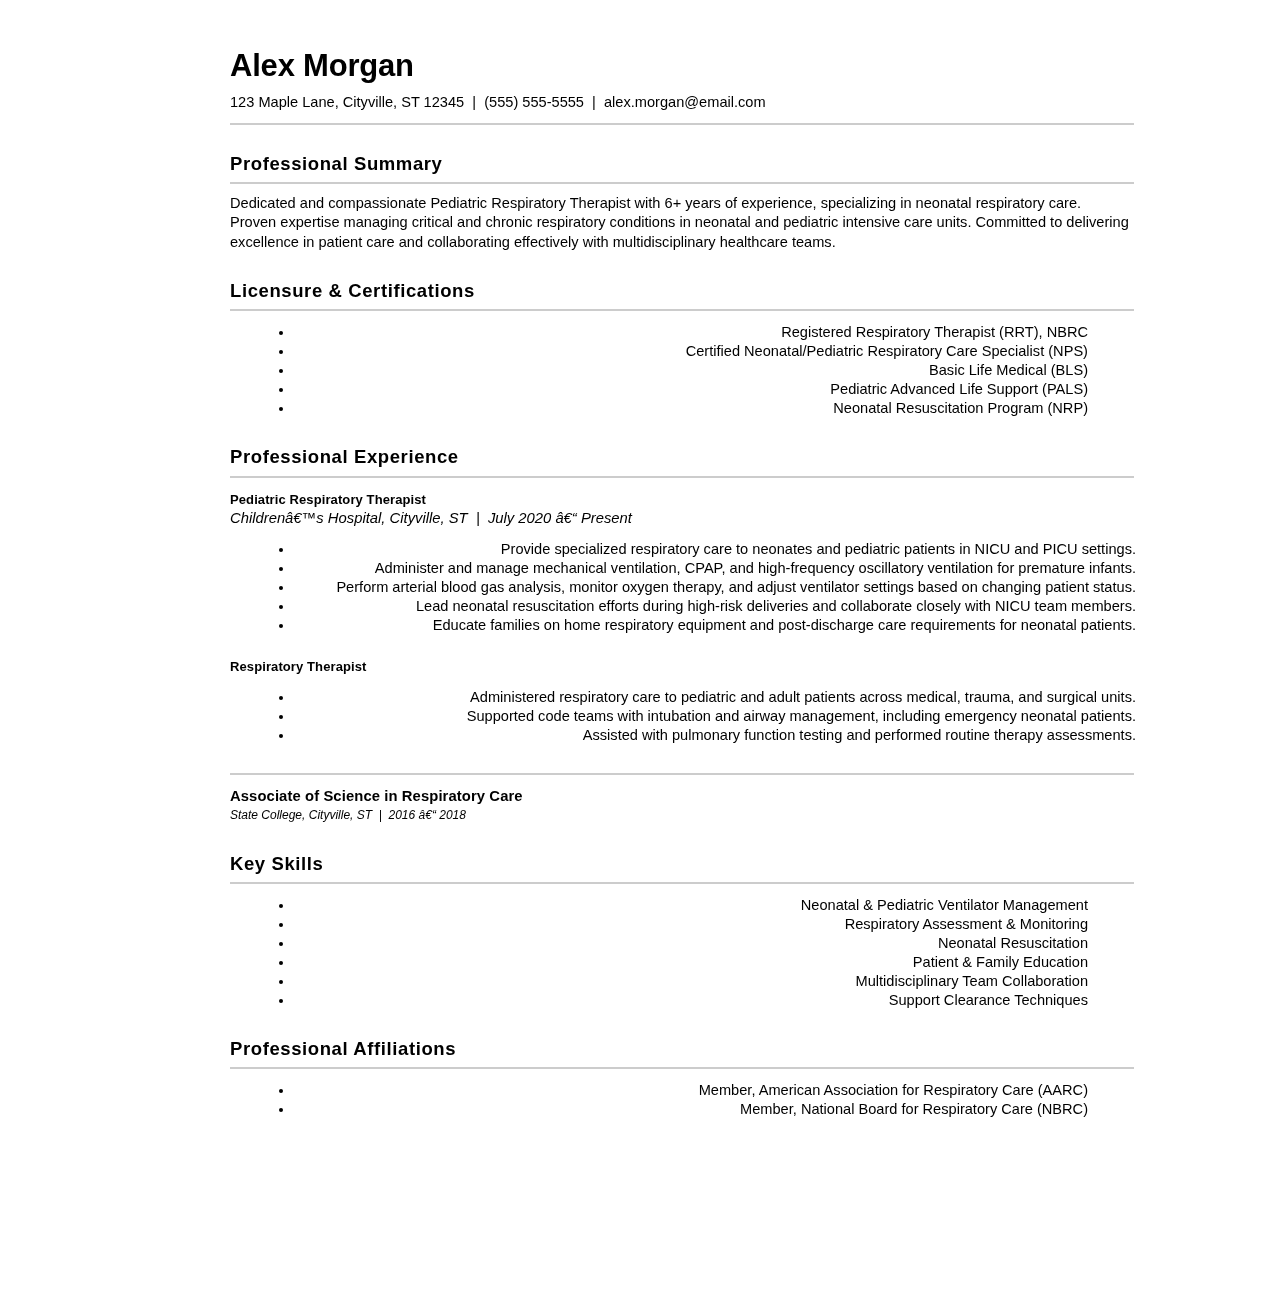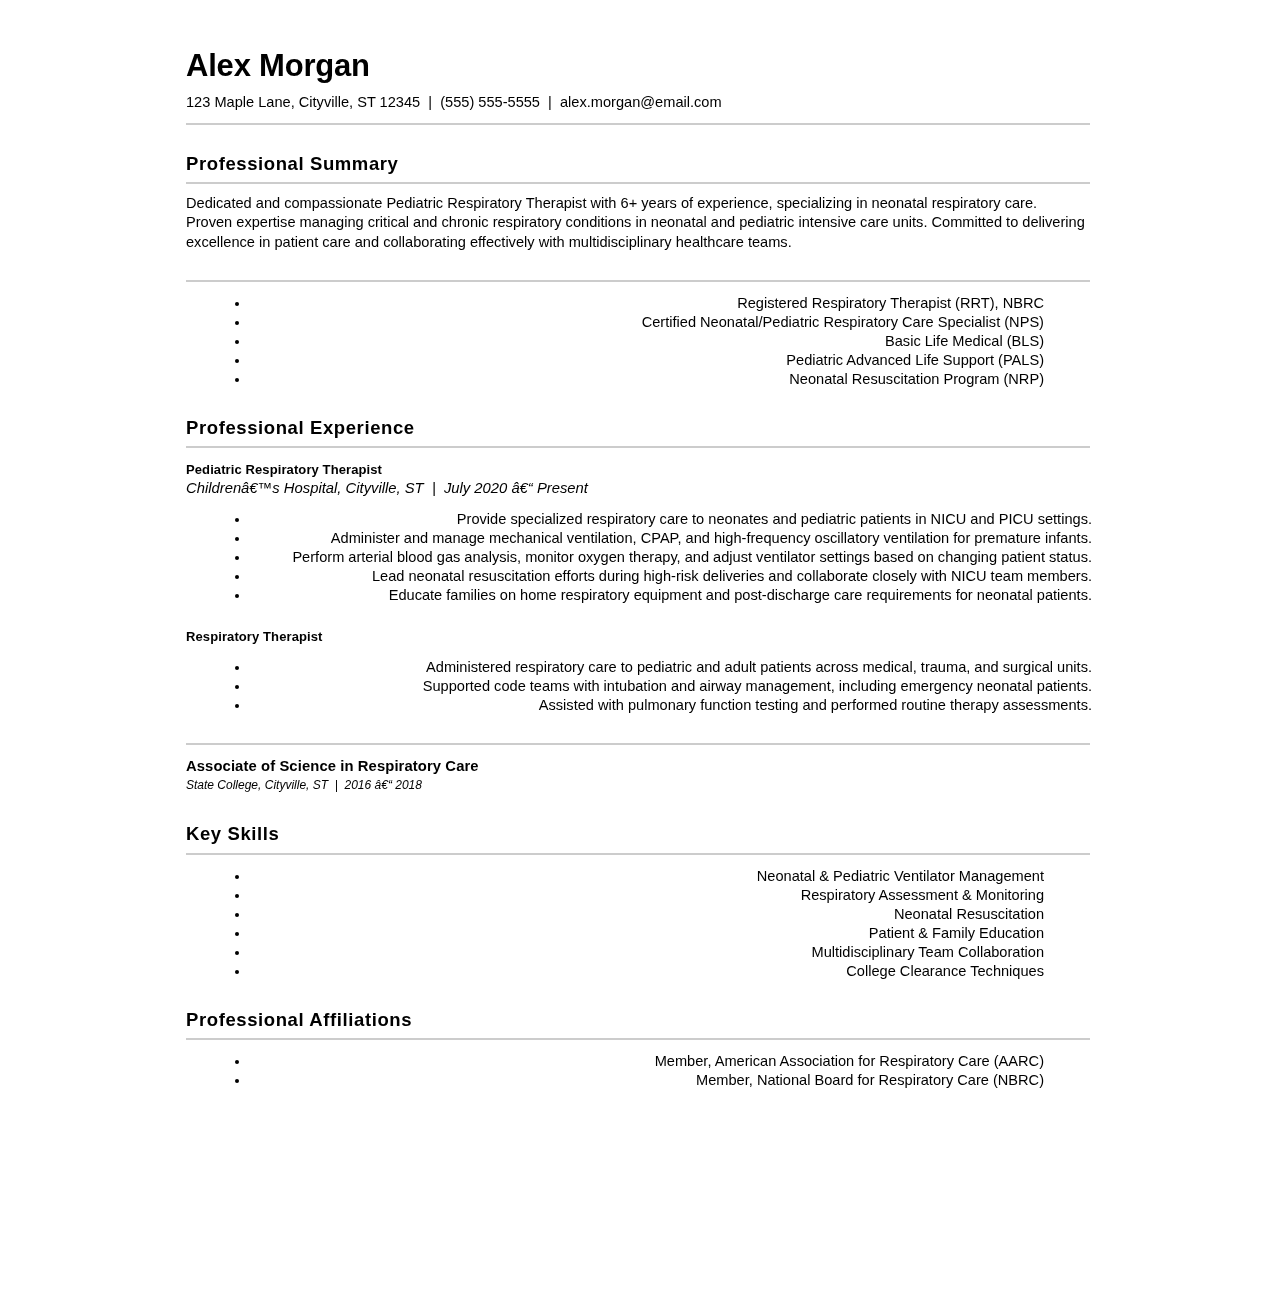--- a/index.html
+++ b/index.html
@@ -13,20 +13,21 @@
     font-family: "Liberation Sans", sans-serif;
     color: #000000;
     -webkit-font-smoothing: antialiased;
   }
   .page {
     position: relative;
     width: 1232px;
     height: 1300px;
     box-sizing: border-box;
     padding: 48px 188px 0 186px;
+    margin-left: 44px;
   }
   .name {
     font-size: 31px;
     font-weight: bold;
     letter-spacing: -0.2px;
     line-height: 1.15;
     margin: 0 0 9px 0;
   }
   .contact {
     font-size: 14.6px;
@@ -126,20 +127,21 @@
 
   <div class="section">
     <h2 class="section-title">Professional Summary</h2>
     <hr class="rule">
     <div class="section-body">
       <p class="summary-text">Dedicated and compassionate Pediatric Respiratory Therapist with 6+ years of experience, specializing in neonatal respiratory care. Proven expertise managing critical and chronic respiratory conditions in neonatal and pediatric intensive care units. Committed to delivering excellence in patient care and collaborating effectively with multidisciplinary healthcare teams.</p>
     </div>
   </div>
 
   <div class="section">
+    <h2 class="section-title">Licensure &amp; Certifications</h2>
     <hr class="rule">
     <ul class="bullets">
       <li>Registered Respiratory Therapist (RRT), NBRC</li>
       <li>Certified Neonatal/Pediatric Respiratory Care Specialist (NPS)</li>
       <li>Basic Life Medical (BLS)</li>
       <li>Pediatric Advanced Life Support (PALS)</li>
       <li>Neonatal Resuscitation Program (NRP)</li>
     </ul>
   </div>
 
@@ -184,21 +186,21 @@
 
   <div class="section">
     <h2 class="section-title">Key Skills</h2>
     <hr class="rule">
     <ul class="bullets">
       <li>Neonatal &amp; Pediatric Ventilator Management</li>
       <li>Respiratory Assessment &amp; Monitoring</li>
       <li>Neonatal Resuscitation</li>
       <li>Patient &amp; Family Education</li>
       <li>Multidisciplinary Team Collaboration</li>
-      <li>College Clearance Techniques</li>
+      <li>Support Clearance Techniques</li>
     </ul>
   </div>
 
   <div class="section">
     <h2 class="section-title">Professional Affiliations</h2>
     <hr class="rule">
     <ul class="bullets">
       <li>Member, American Association for Respiratory Care (AARC)</li>
       <li>Member, National Board for Respiratory Care (NBRC)</li>
     </ul>

